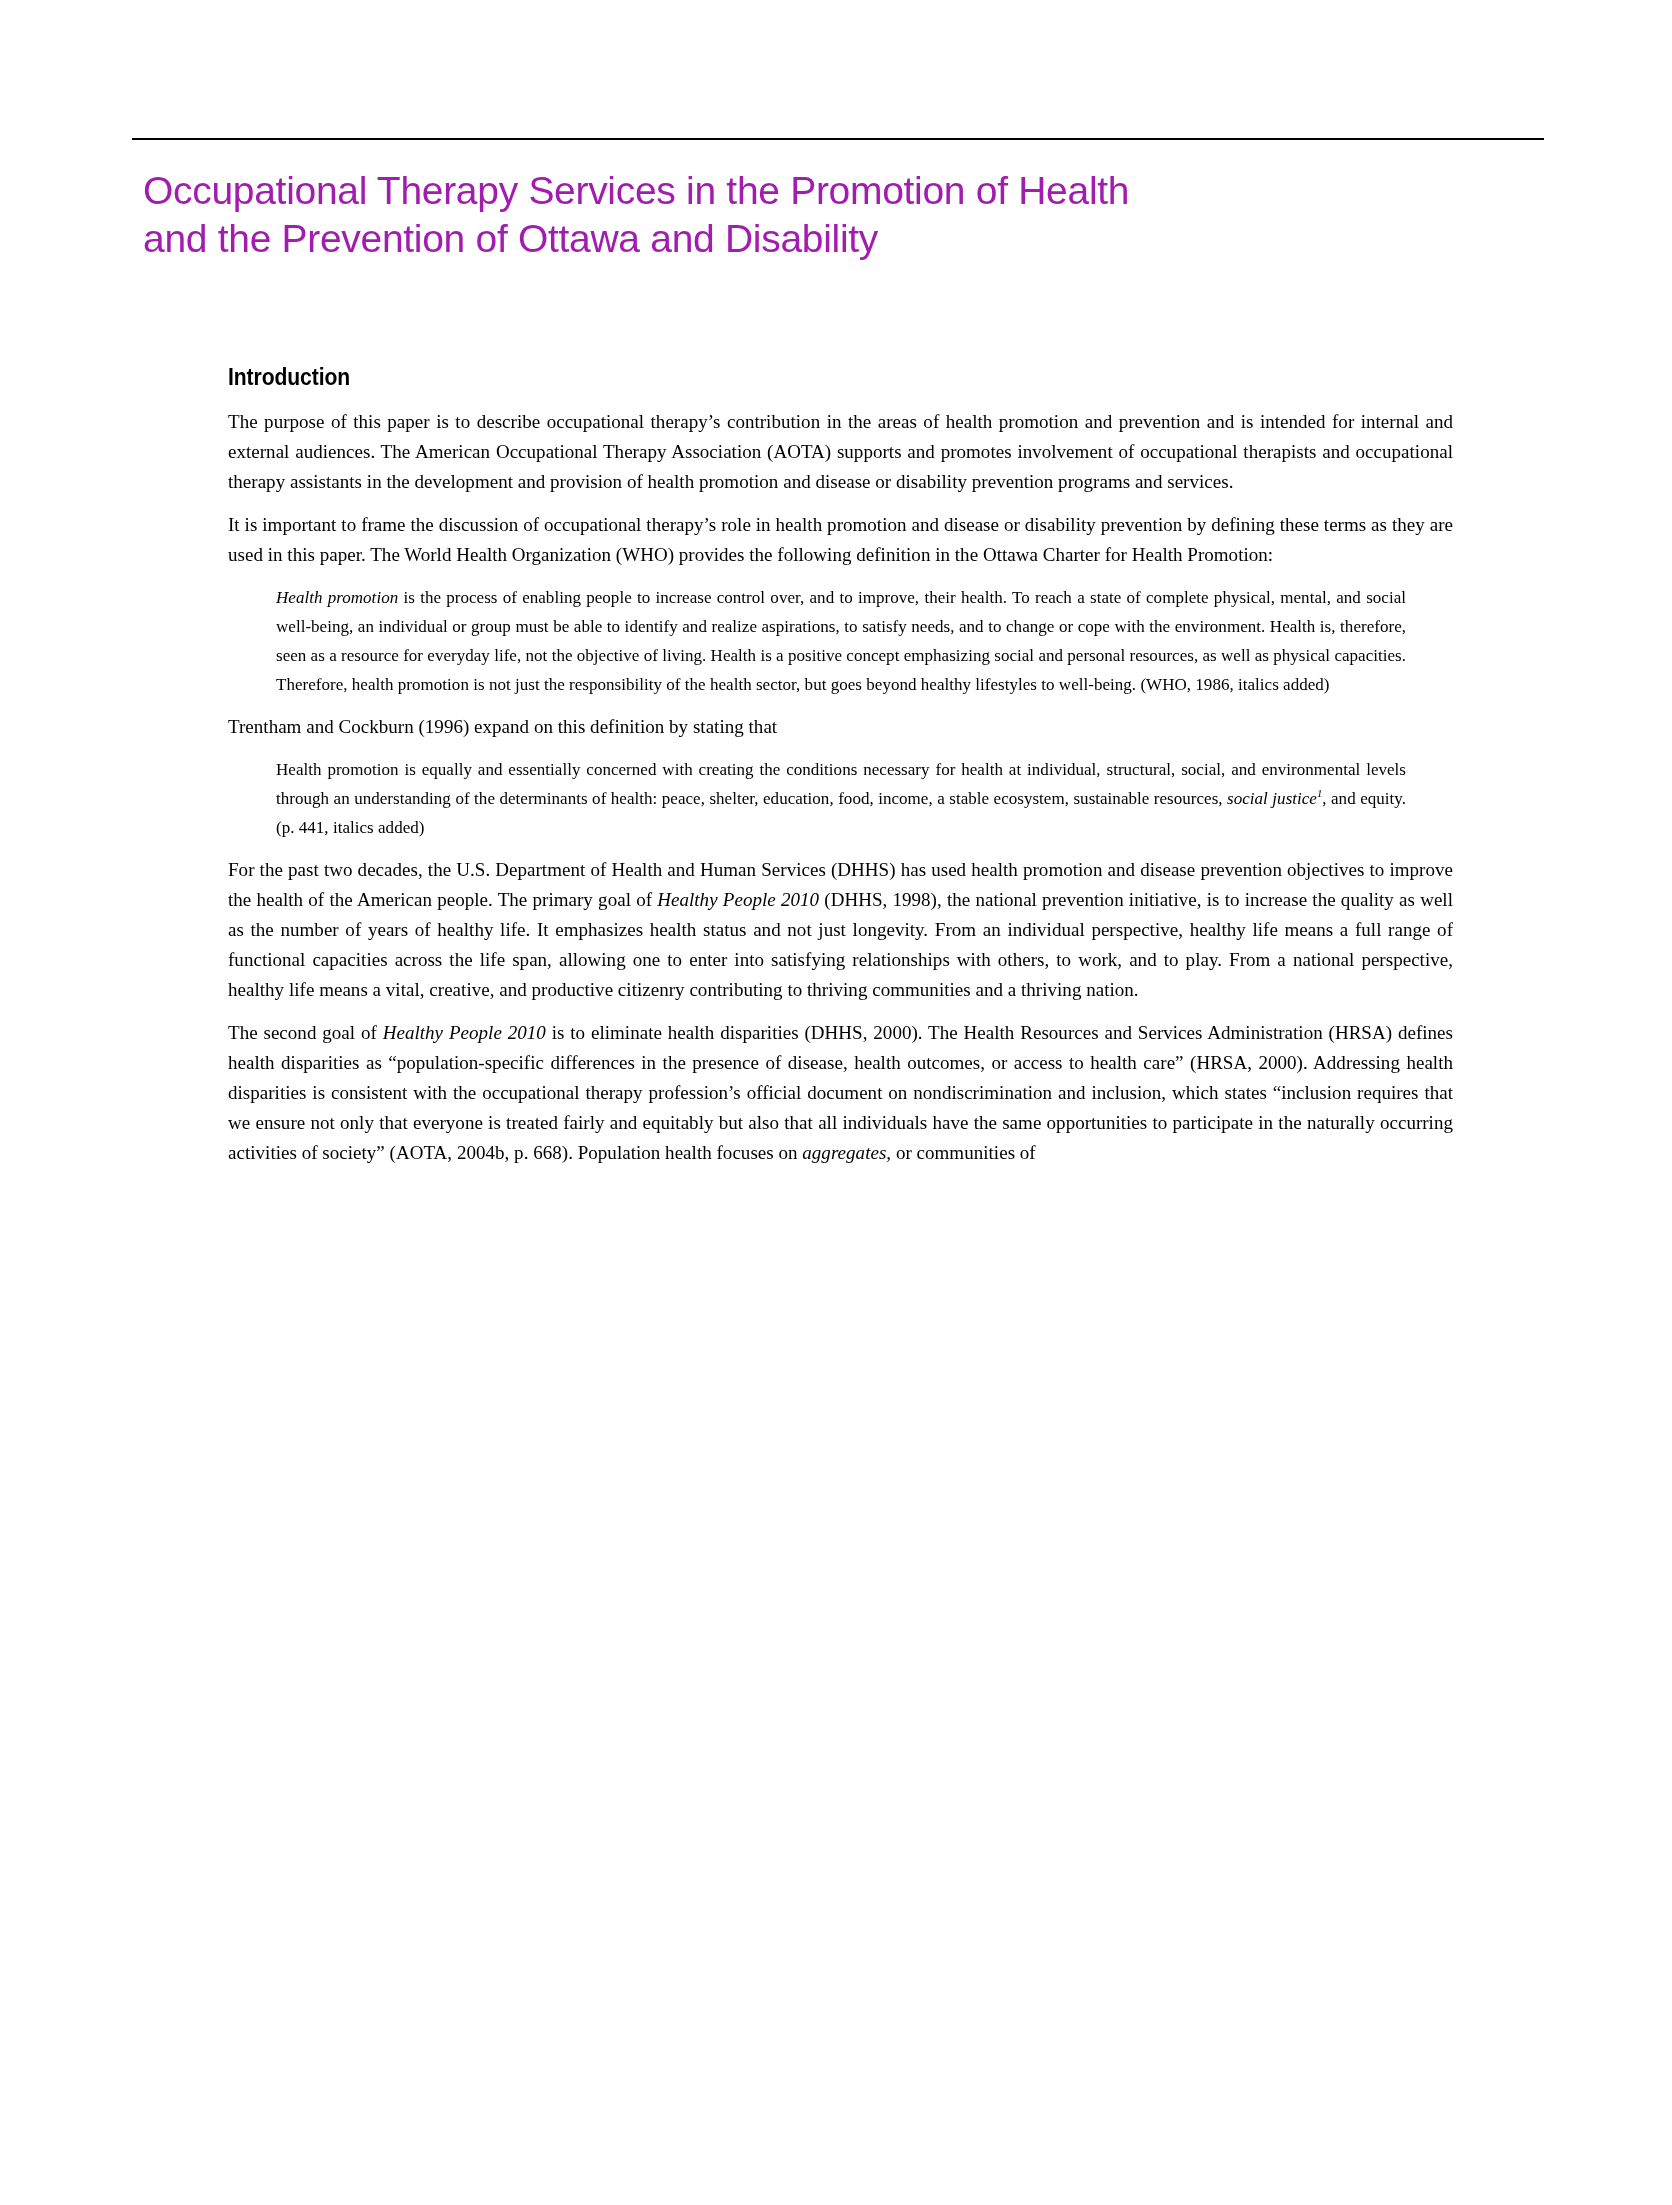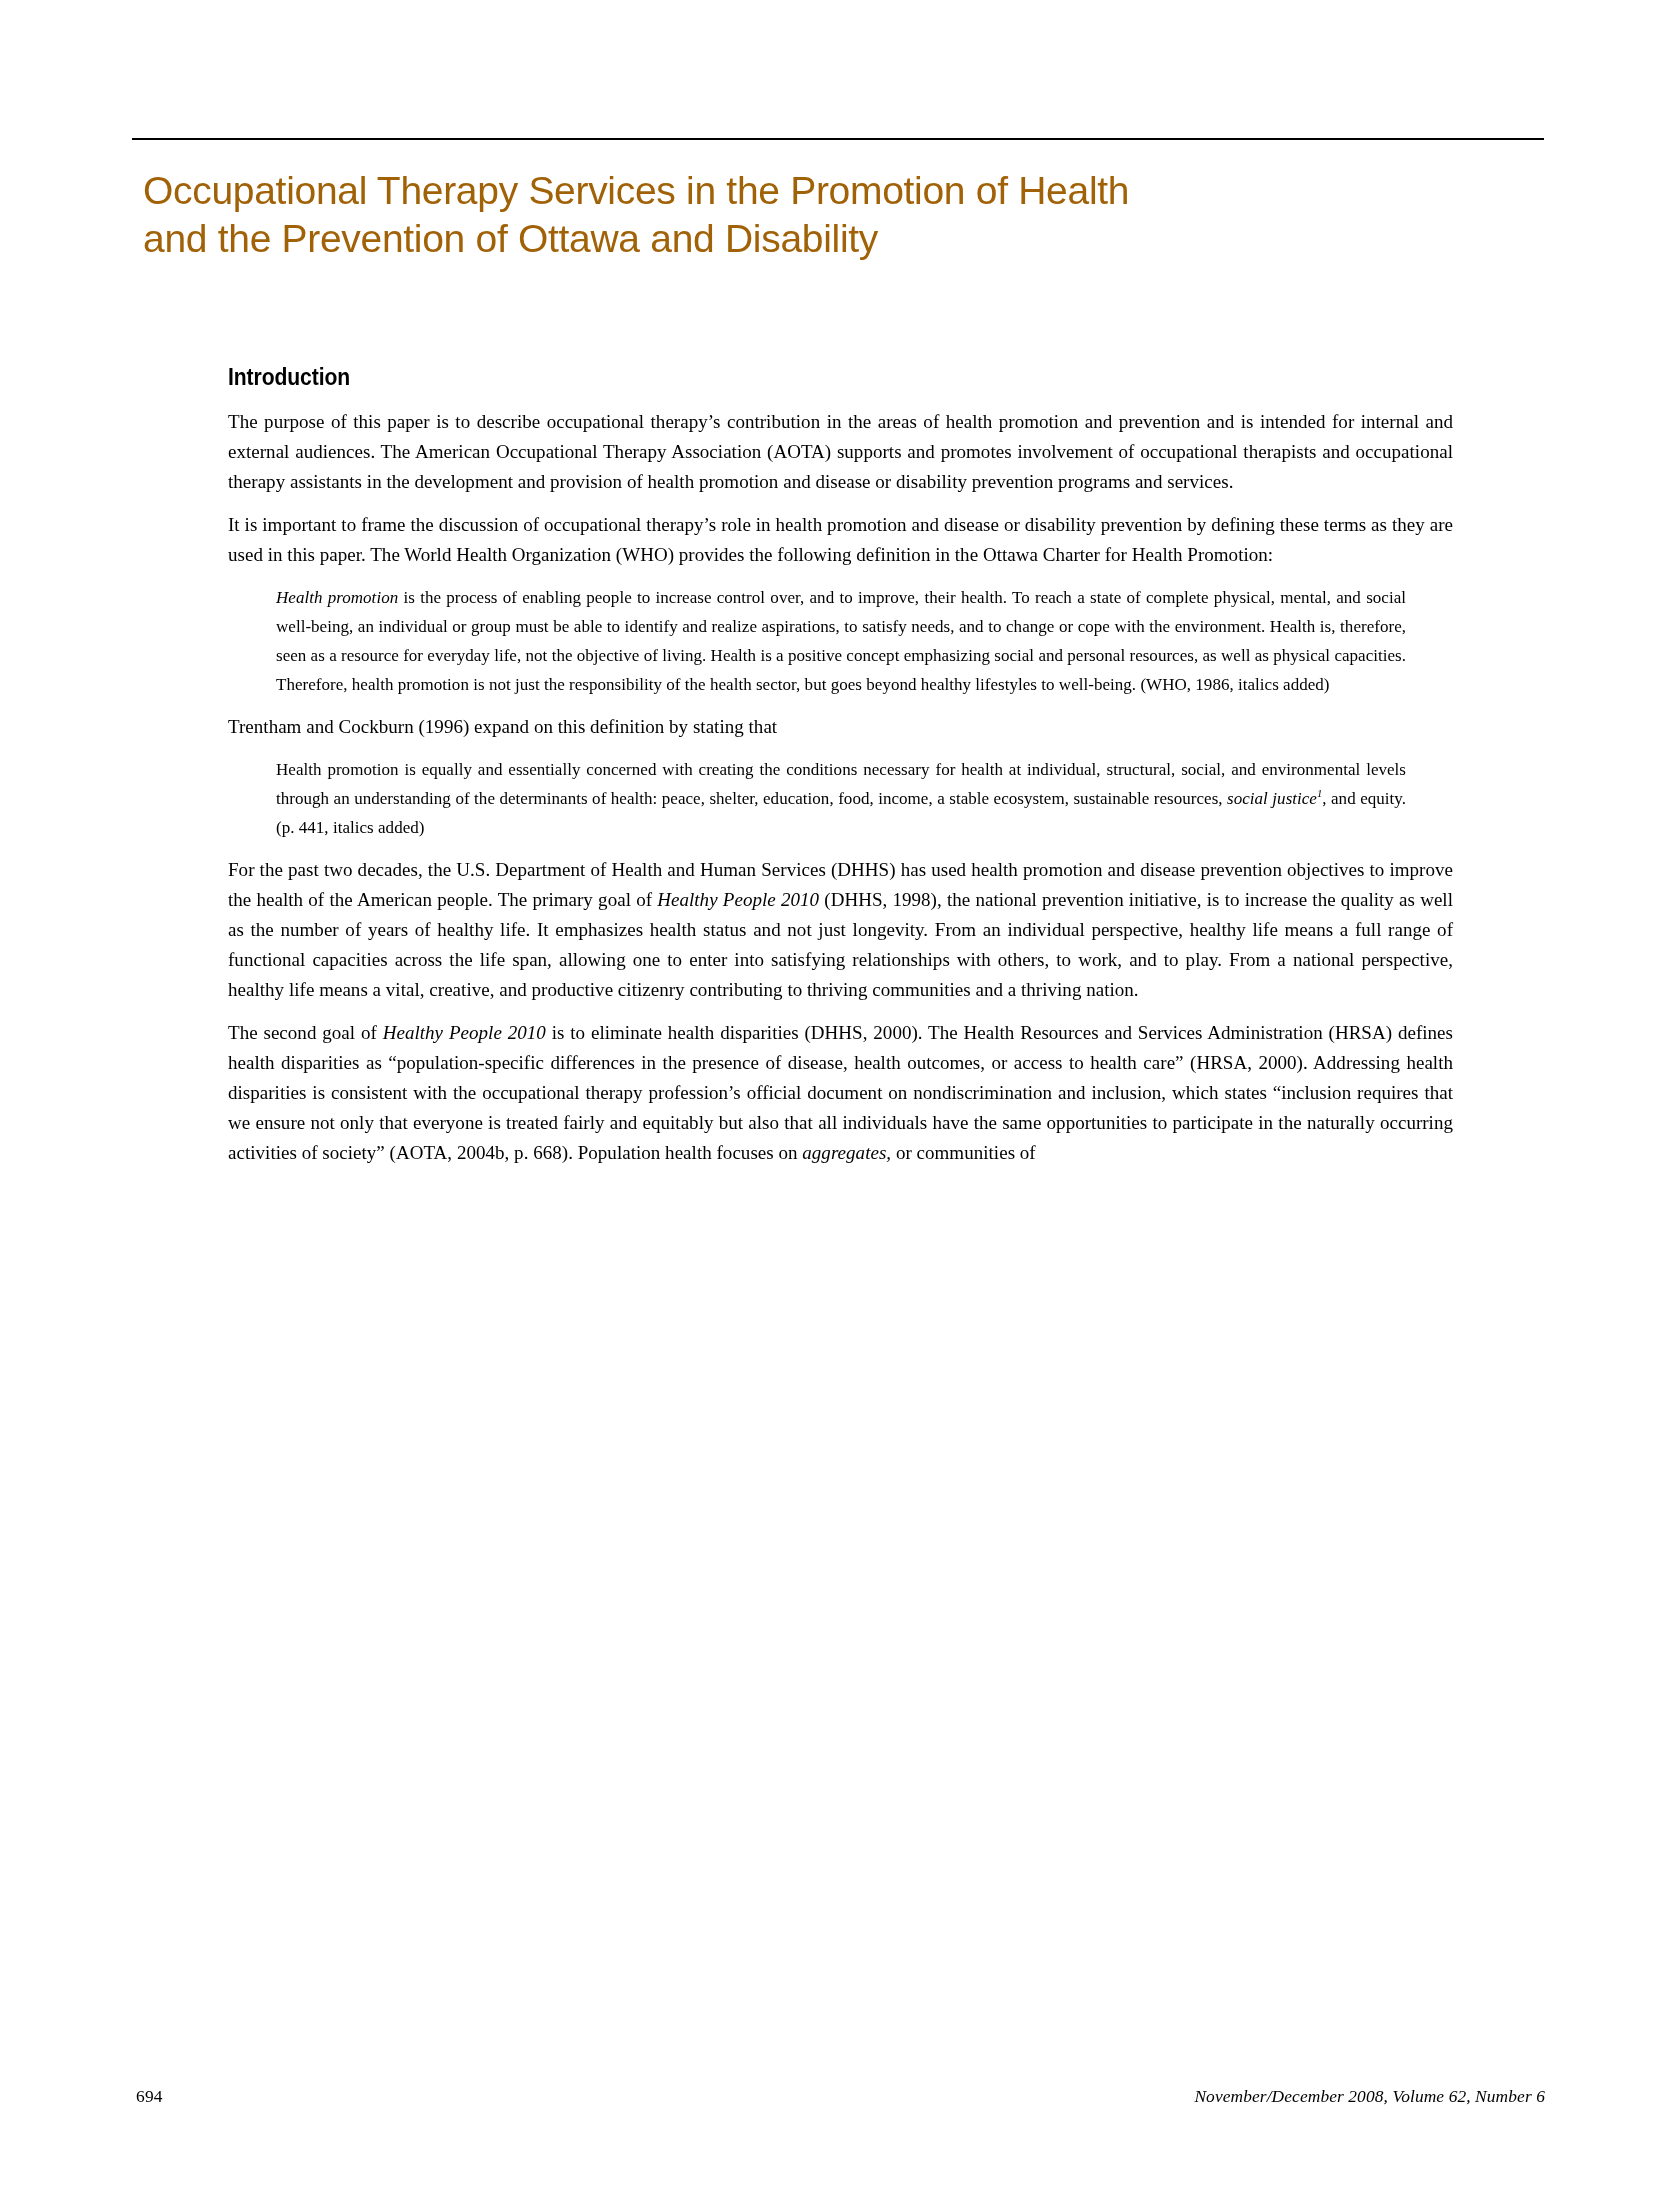--- a/index.html
+++ b/index.html
@@ -35,21 +35,21 @@
   .title {
     position: absolute;
     left: 143px;
     top: 167px;
     width: 1357px;
     font-family: "Liberation Sans", "DejaVu Sans", sans-serif;
     font-weight: 400;
     font-size: 39px;
     line-height: 1.23;
     letter-spacing: -0.3px;
-    color: #a16207;
+    color: #a21caf;
   }
 
   
   .content {
     position: absolute;
     left: 228px;
     top: 364px;
     width: 1225px;
   }
 
@@ -172,19 +172,15 @@
       <p><span>Health promotion is equally and essentially concerned with creating the conditions necessary for health at individual, structural, social, and environmental levels through an understanding of the determinants of health: peace, shelter, education, food, income, a stable ecosystem, sustainable resources, </span><em><span>social justice</span><sup>1</sup></em><span>,  and equity. (p. 441, italics added)</span></p>
     </blockquote>
 
     <p class="body-para"><span>For the past two decades, the U.S. Department of Health and Human Services (DHHS) has used health promotion and disease prevention objectives to improve the health of the American people. The primary goal of </span><em>Healthy People 2010</em><span> (DHHS, 1998), the national prevention initiative, is to increase the quality as well as the number of years of healthy life. It emphasizes health status and not just longevity. From an individual perspective, healthy life means a full range of functional capacities across the life span, allowing one to enter into satisfying relationships with others, to work, and to play. From a national perspective, healthy life means a vital, creative, and productive citizenry contributing to thriving communities and a thriving nation.</span></p>
 
     <p class="body-para"><span>The second goal of </span><em>Healthy People 2010</em><span> is to eliminate health disparities (DHHS, 2000). The Health Resources and Services Administration (HRSA) defines health disparities as “population-specific differences in the presence of disease, health outcomes, or access to health care” (HRSA, 2000). Addressing health disparities is consistent with the occupational therapy profession’s official document on nondiscrimination and inclusion, which states “inclusion requires that we ensure not only that everyone is treated fairly and equitably but also that all individuals have the same opportunities to participate in the naturally occurring activities of society” (AOTA, 2004b, p. 668). Population health focuses on </span><em>aggregates,</em><span> or communities of</span></p>
 
   </div>
 
 
-  <div class="footer">
-    <span class="footer-page-number">694</span>
-    <span class="footer-citation">November/December 2008, Volume 62, Number 6</span>
-  </div>
 
 </div>
 
 
 </body></html>

